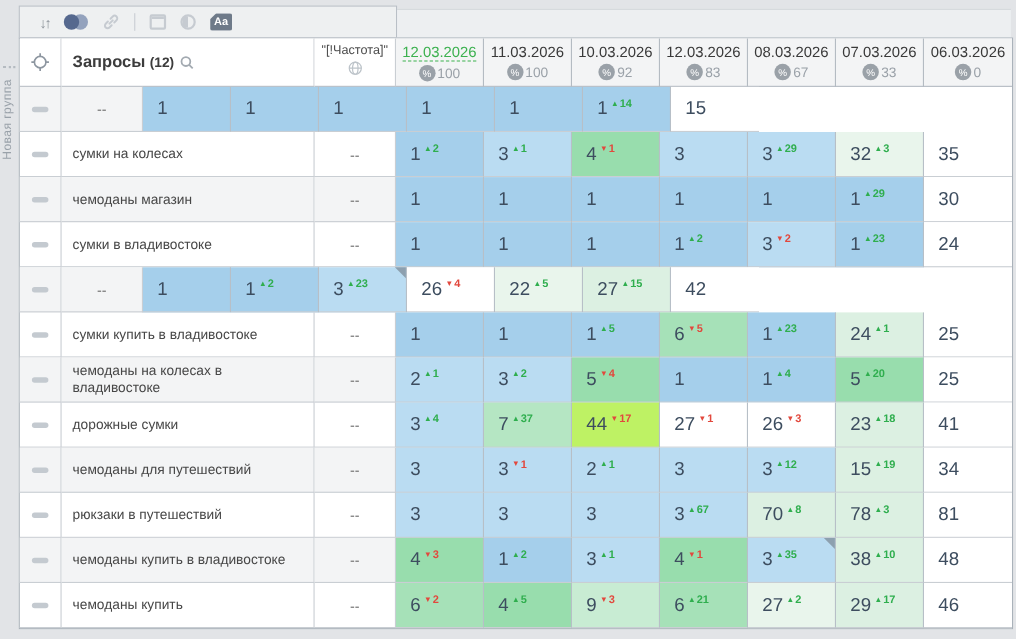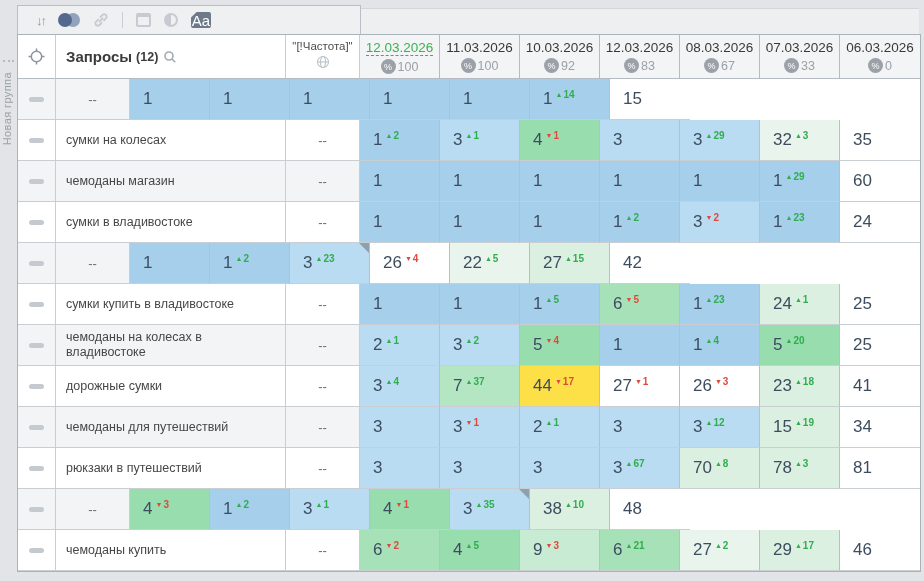--- a/index.html
+++ b/index.html
@@ -20,22 +20,22 @@
   .tb-icon { display:flex; align-items:center; justify-content:center; height:20px; }
   .sort-glyph { font-size:13px; color:#8d949b; letter-spacing:-2px; font-weight:bold; }
   .circles { position:relative; width:22px; height:14px; }
   .circles .c2 { position:absolute; left:8px; top:0; width:14px; height:14px; border-radius:50%; background:#93a2bd; }
   .circles .c1 { position:absolute; left:0; top:0; width:14px; height:14px; border-radius:50%; background:#55688e; }
   .divider { width:1px; height:16px; background:#c9ced3; }
   .table-glyph { width:15px; height:14px; border:2px solid #c6cbd1; border-radius:2px;
     background:linear-gradient(#c6cbd1 2px, transparent 2px); }
   .contrast-glyph { width:14px; height:14px; border:2px solid #c6cbd1; border-radius:50%;
     background:linear-gradient(90deg,#c6cbd1 50%, transparent 50%); }
-  .aa-badge { width:20px; height:16px; background:#6e7a89; color:#fff; font-size:15px;
-    font-weight:normal; display:flex; align-items:center; justify-content:center;
+  .aa-badge { width:20px; height:16px; background:#6e7a89; color:#fff; font-size:10px;
+    font-weight:bold; display:flex; align-items:center; justify-content:center;
     clip-path:polygon(0 35%, 28% 0, 100% 0, 100% 100%, 0 100%); border-radius:2px; }
 
   
   .table { position:absolute; left:17px; top:34px; width:904px;
     border:1px solid #aab2ba; background:#fff; }
   .trow { display:flex; height:41px; }
   .trow.hdr { height:44px; }
   .cell { border-right:1px solid #c9ced3; border-bottom:1px solid #c9ced3;
     height:100%; position:relative; }
   .col-handle { width:38px; display:flex; align-items:center; justify-content:center; }
@@ -67,21 +67,21 @@
   .pos { display:flex; align-items:center; padding-left:13px; border-right-color:#b7bfc7; }
   .pos .val { font-size:17px; color:#3d4d5f; }
   .pos .sup { margin-left:3px; margin-bottom:10px; font-size:10px; font-weight:bold; display:flex; align-items:center; }
   .pos .sup .arr { font-size:7px; font-style:normal; margin-right:1px; }
   .sup.up { color:#2fae4e; } .sup.down { color:#e2483d; }
   .note { position:absolute; top:0; right:0; width:0; height:0;
     border-top:10px solid #8da0af; border-left:10px solid transparent; }
   .bg-b1{background:#a5cfeb;} .bg-b2{background:#badcf2;}
   .bg-g4{background:#98ddad;} .bg-g6{background:#a6e1b8;} .bg-g7{background:#b5e6c3;}
   .bg-g9{background:#c8ecd3;} .bg-lg{background:#dcf0e2;} .bg-vlg{background:#e9f5ec;}
-  .bg-pk{background:#fde047;} .bg-w{background:#ffffff;}
+  .bg-pk{background:#bef264;} .bg-w{background:#ffffff;}
 
   svg { display:block; }
 </style>
 </head>
 <body>
 
 <div class="stage">
 
   <div class="group-grip"></div>
   <div class="group-tab">Новая группа</div>
@@ -307,21 +307,21 @@
           <span class="val">1</span>
         </div>
         <div class="cell col-date pos bg-b1">
           <span class="val">1</span>
           <span class="sup up">
             <i class="arr">▲</i>
             <span>29</span>
           </span>
         </div>
         <div class="cell col-date pos bg-w">
-          <span class="val">60</span>
+          <span class="val">30</span>
         </div>
       </div>
       <div class="trow">
         <div class="cell col-handle">
           <i class="dash"></i>
         </div>
         <div class="cell col-kw">
           <span class="kw-text">сумки в владивостоке</span>
         </div>
         <div class="cell col-freq">
@@ -656,20 +656,23 @@
           </span>
         </div>
         <div class="cell col-date pos bg-w">
           <span class="val">81</span>
         </div>
       </div>
       <div class="trow odd">
         <div class="cell col-handle">
           <i class="dash"></i>
         </div>
+        <div class="cell col-kw">
+          <span class="kw-text">чемоданы купить в владивостоке</span>
+        </div>
         <div class="cell col-freq">
           <span class="freq-val">--</span>
         </div>
         <div class="cell col-date pos bg-g4">
           <span class="val">4</span>
           <span class="sup down">
             <i class="arr">▼</i>
             <span>3</span>
           </span>
         </div>

